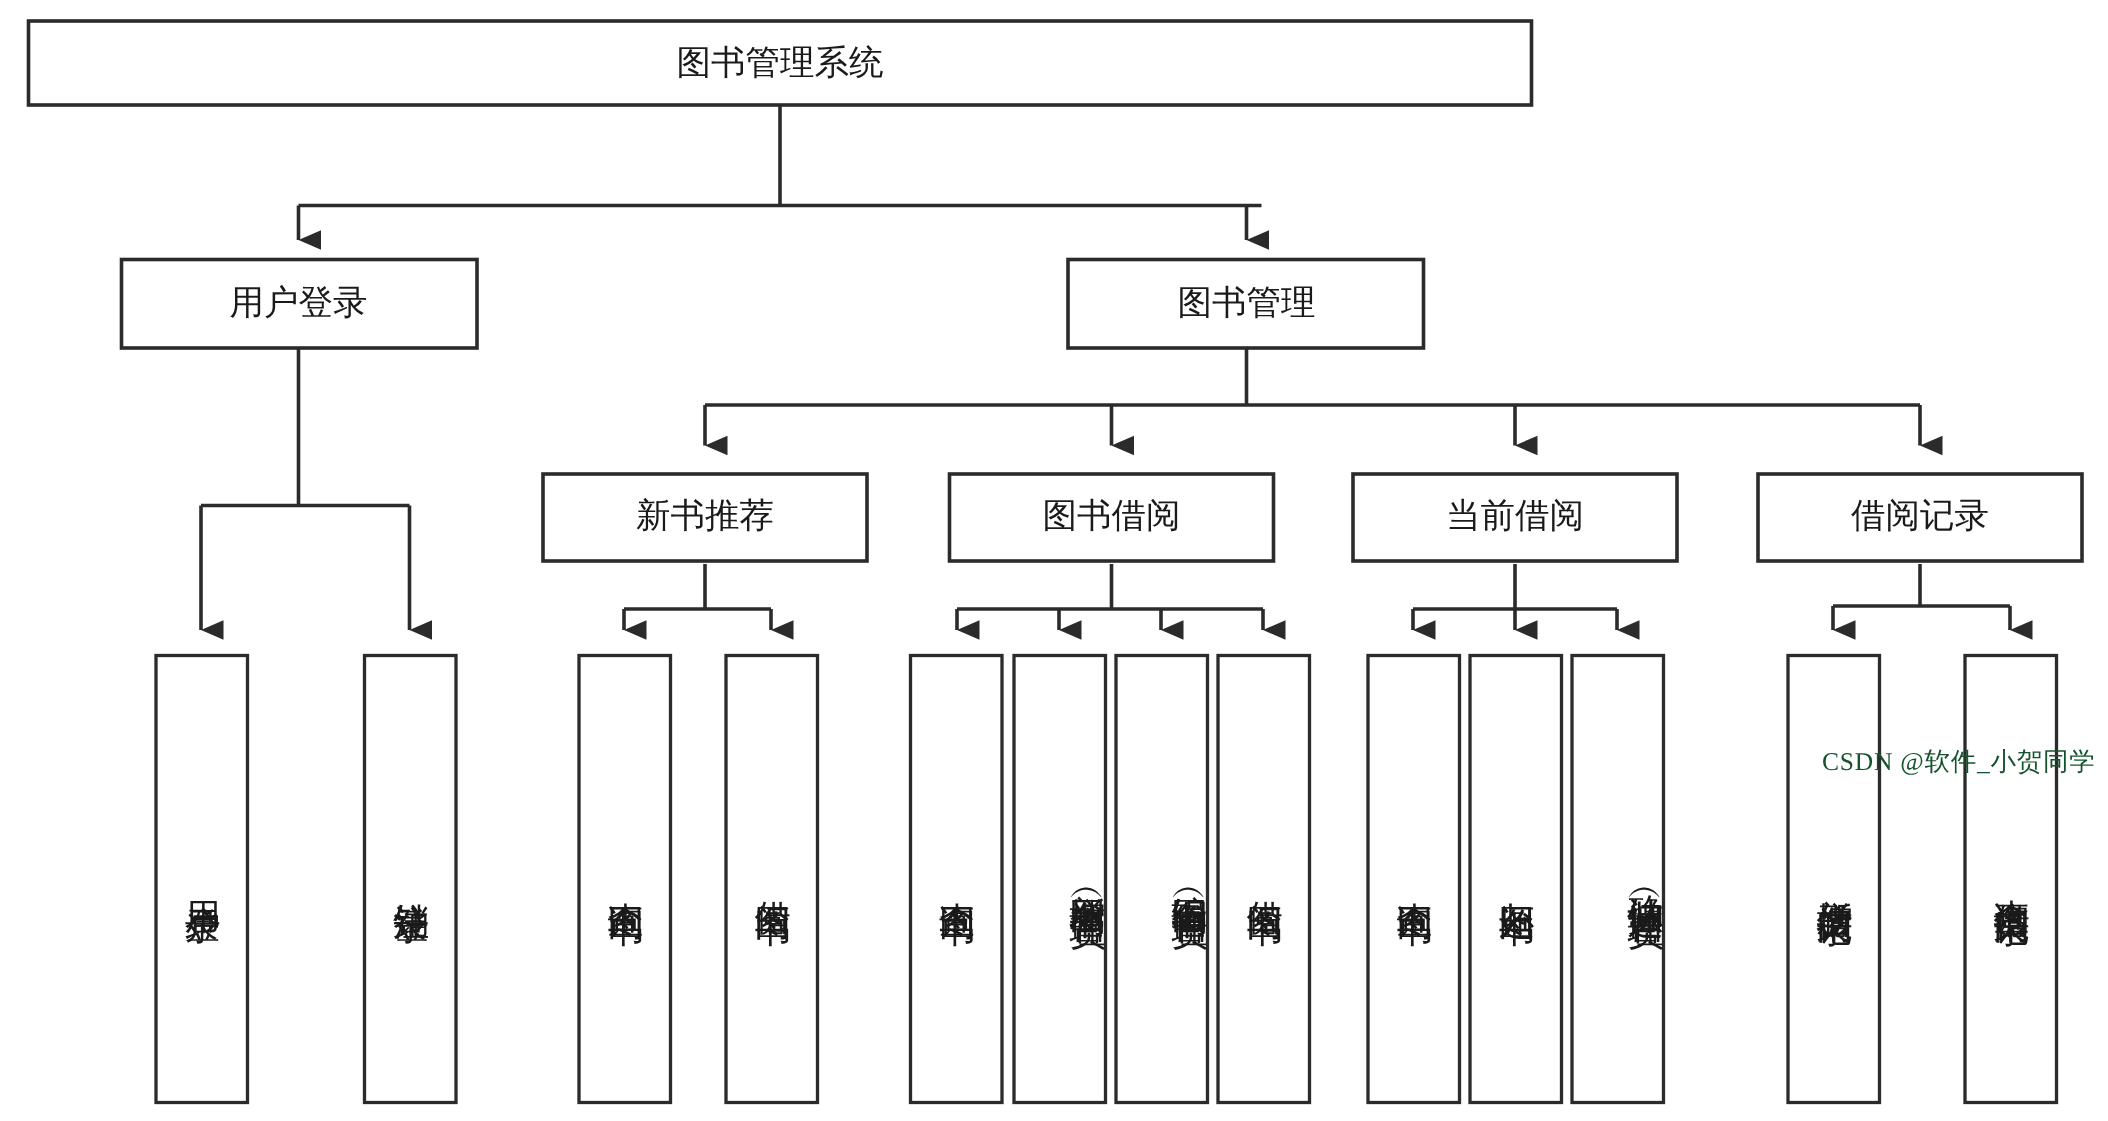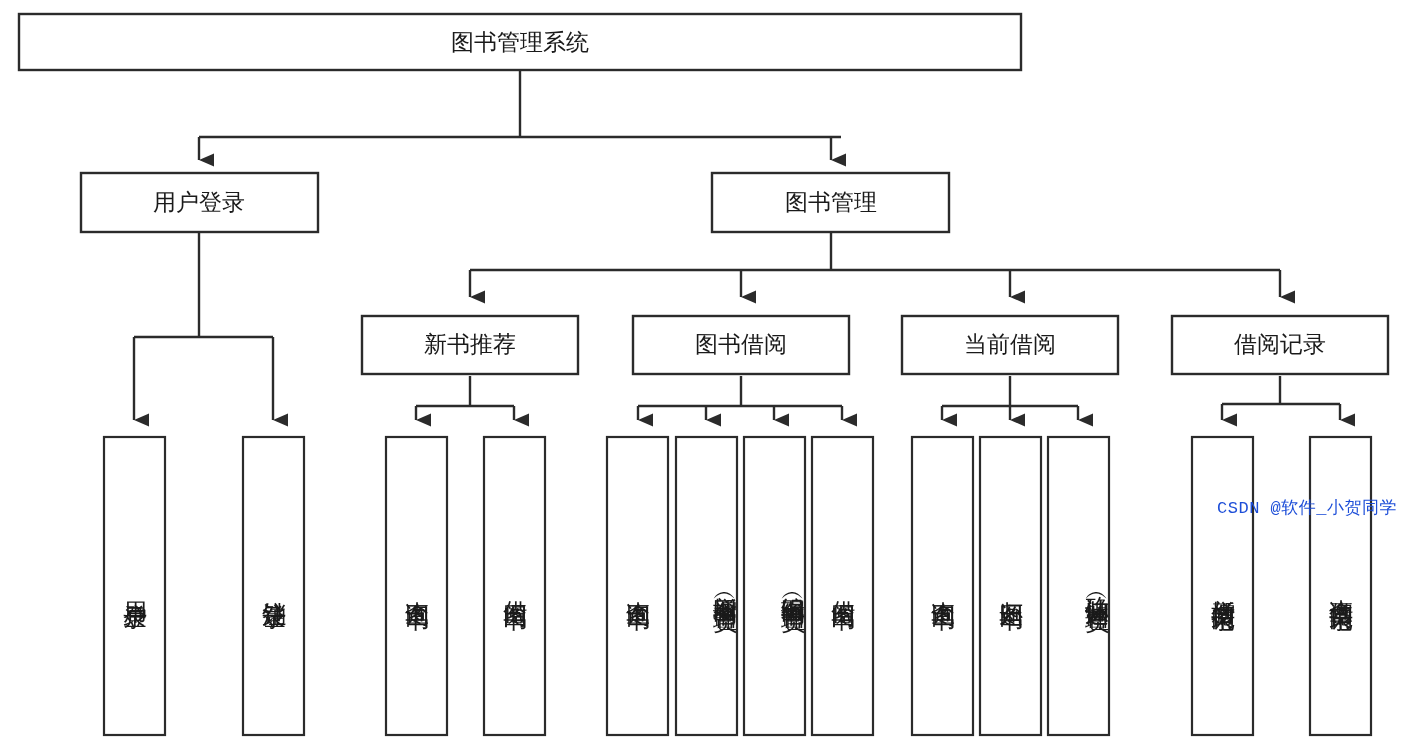--- a/index.html
+++ b/index.html
@@ -64,23 +64,23 @@
     letter-spacing: 2px;
     color: #1a1a1a;
     white-space: nowrap;
     text-align: center;
     pointer-events: none;
   }
   #watermark {
     position: absolute;
     right: 8px;
     bottom: 6px;
-    font-family: Liberation Mono, monospace;
+    font-family: Liberation Serif, serif;
     font-size: 17px;
-    color: #1d4ed8;
+    color: #14532d;
     letter-spacing: 0.5px;
     white-space: nowrap;
   }
 </style>
 </head>
 <body>
 
 <div id="diagram-root">
 
   <svg id="flow" viewBox="0 0 1405 747">

